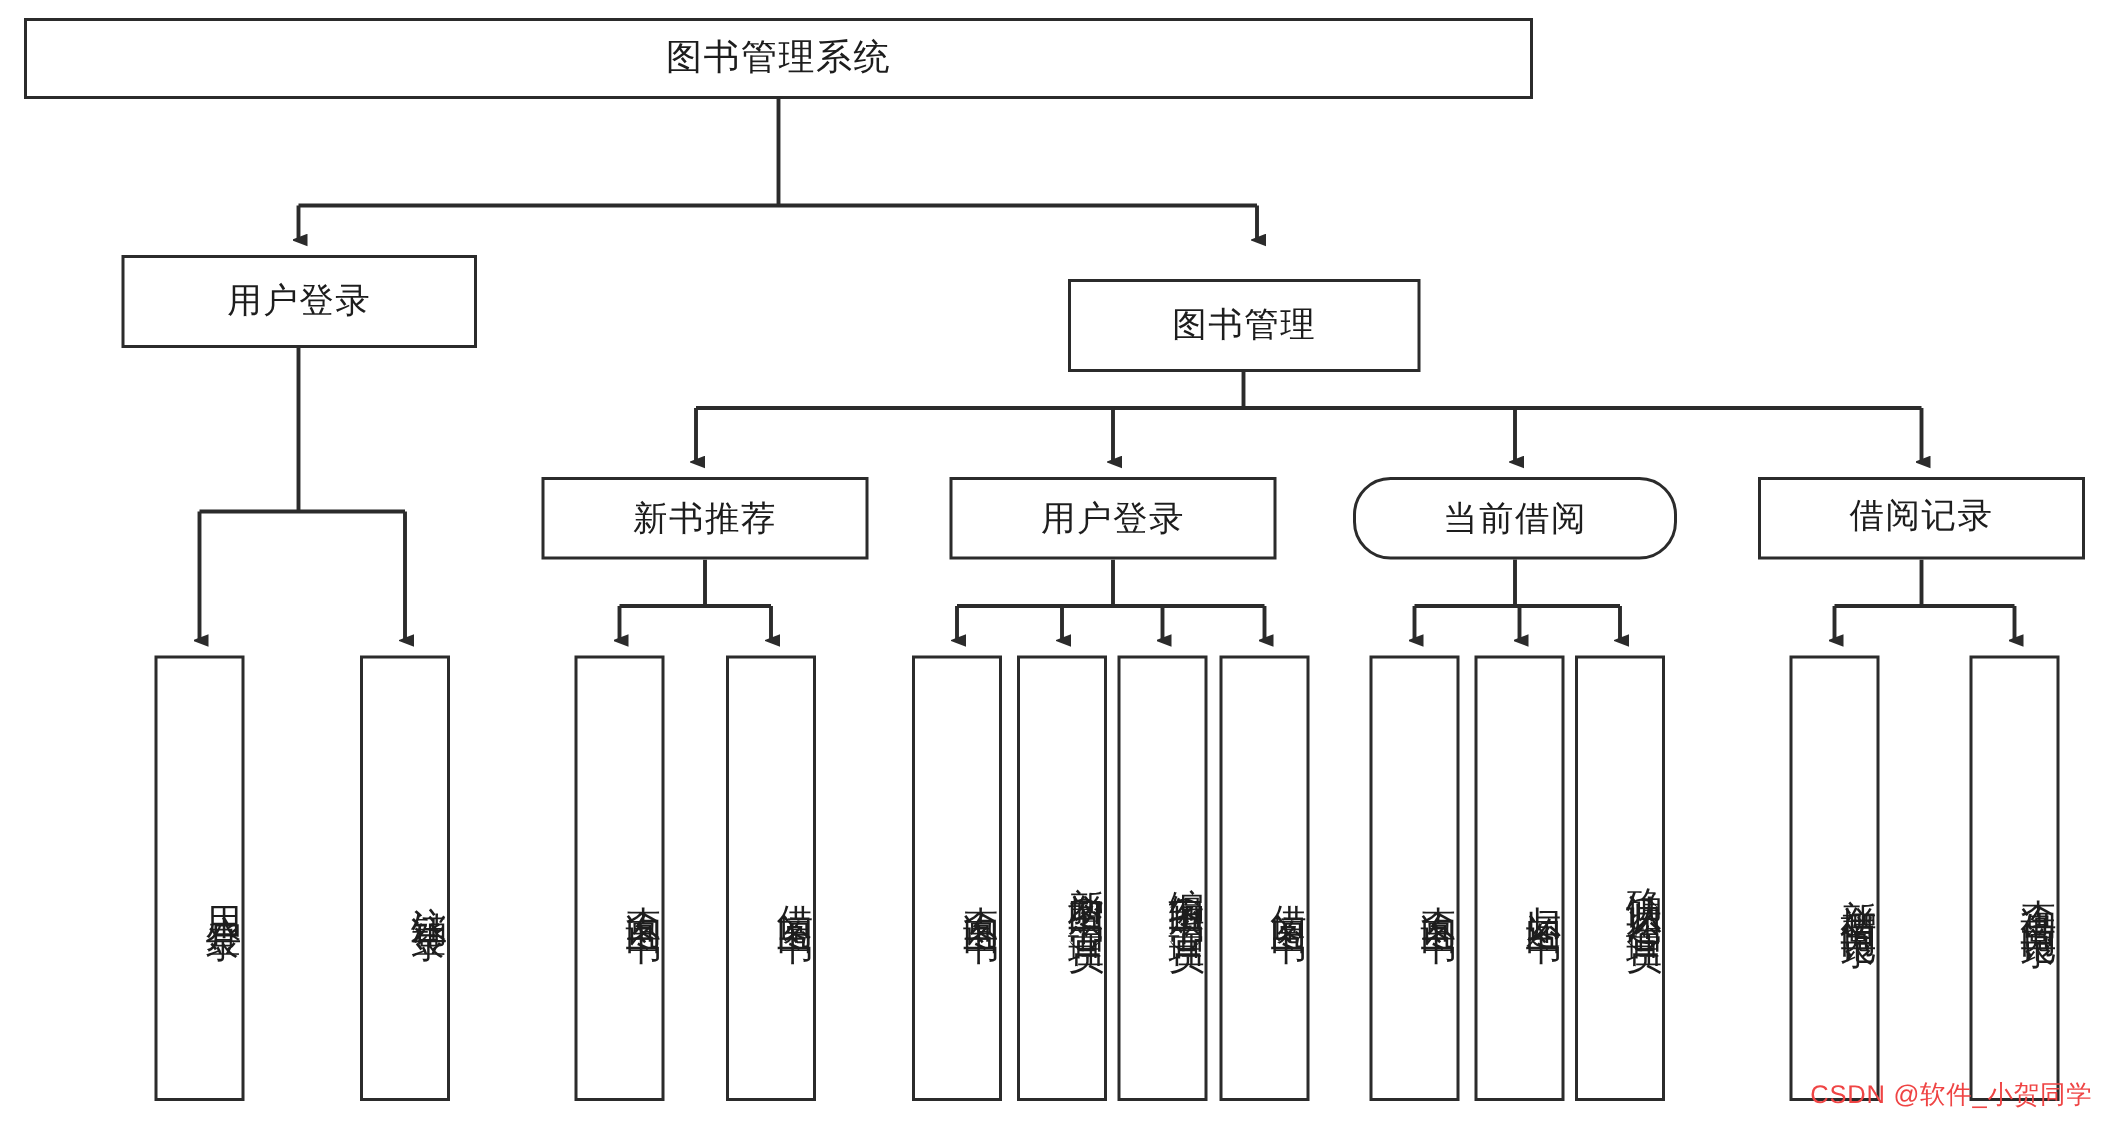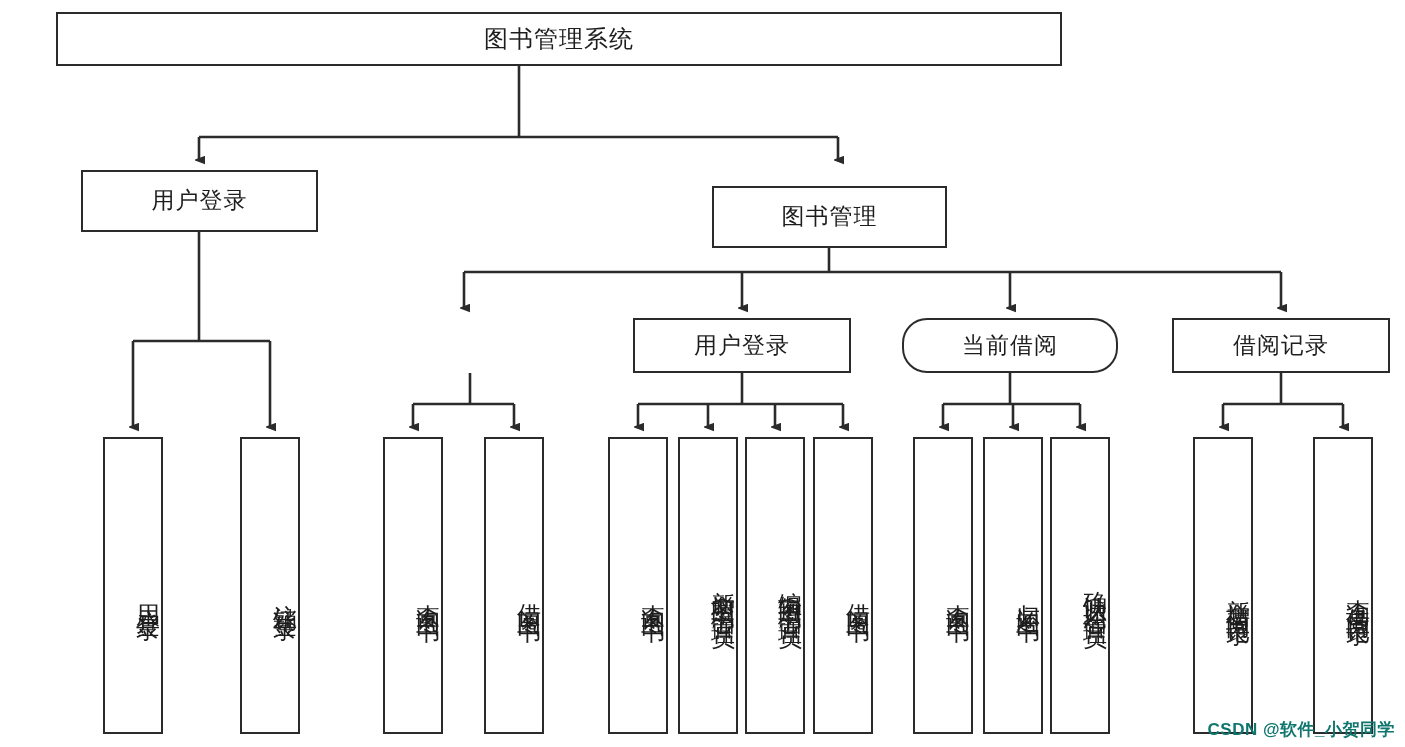--- a/index.html
+++ b/index.html
@@ -35,21 +35,20 @@
     justify-content: center;
     color: #1d1d1d;
   }
   .node.horiz {
     font-size: 23px;
     letter-spacing: 1px;
     line-height: 1.2;
   }
   .node.root {
     font-size: 24px;
-    margin-left: 40px;
   }
   .node.leaf {
     writing-mode: vertical-rl;
     text-orientation: upright;
     align-items: flex-start;
     justify-content: center;
     padding-top: 18px;
     font-size: 24px;
     letter-spacing: 5px;
     line-height: 1.05;
@@ -57,24 +56,23 @@
   .node.leaf .leaf-label {
     writing-mode: vertical-rl;
     text-orientation: upright;
     white-space: nowrap;
   }
   .watermark {
     position: absolute;
     right: 10px;
     bottom: 6px;
     font-size: 17px;
-    color: #0f766e;
+    color: #ef4444;
     white-space: nowrap;
     letter-spacing: 0.5px;
-    font-weight: bold;
   }
 </style>
 </head>
 <body>
 
 <div id="canvas">
 
   <svg class="wires" viewBox="0 0 1405 747" xmlns="http://www.w3.org/2000/svg">
     <defs>
       <marker id="arrow" markerWidth="10" markerHeight="10" refX="4.2" refY="6" orient="auto" markerUnits="userSpaceOnUse">
@@ -130,30 +128,33 @@
   </div>
 
   <div class="node horiz" style="left:81px; top:170px; width:237px; height:62px;">
     <span>用户登录</span>
   </div>
 
   <div class="node horiz" style="left:712px; top:170px; width:235px; height:62px;margin-top:16px;">
     <span>图书管理</span>
   </div>
 
+  <div class="node horiz" style="left:361px; top:318px; width:218px; height:55px;">
+    <span>新书推荐</span>
+  </div>
 
   <div class="node horiz" style="left:633px; top:318px; width:218px; height:55px;">
     <span>用户登录</span>
   </div>
 
   <div class="node horiz" style="left:902px; top:318px; width:216px; height:55px;border-radius:25px;">
     <span>当前借阅</span>
   </div>
 
-  <div class="node horiz" style="left:1172px; top:318px; width:218px; height:55px;">
+  <div class="node horiz" style="left:1172px; top:318px; width:218px; height:55px;font-family:Liberation Mono, monospace;">
     <span>借阅记录</span>
   </div>
 
   <div class="node leaf" style="left:103px; top:437px; width:60px; height:297px;">
     <span class="leaf-label">用户登录</span>
   </div>
   <div class="node leaf" style="left:240px; top:437px; width:60px; height:297px;">
     <span class="leaf-label">注销登录</span>
   </div>
 

